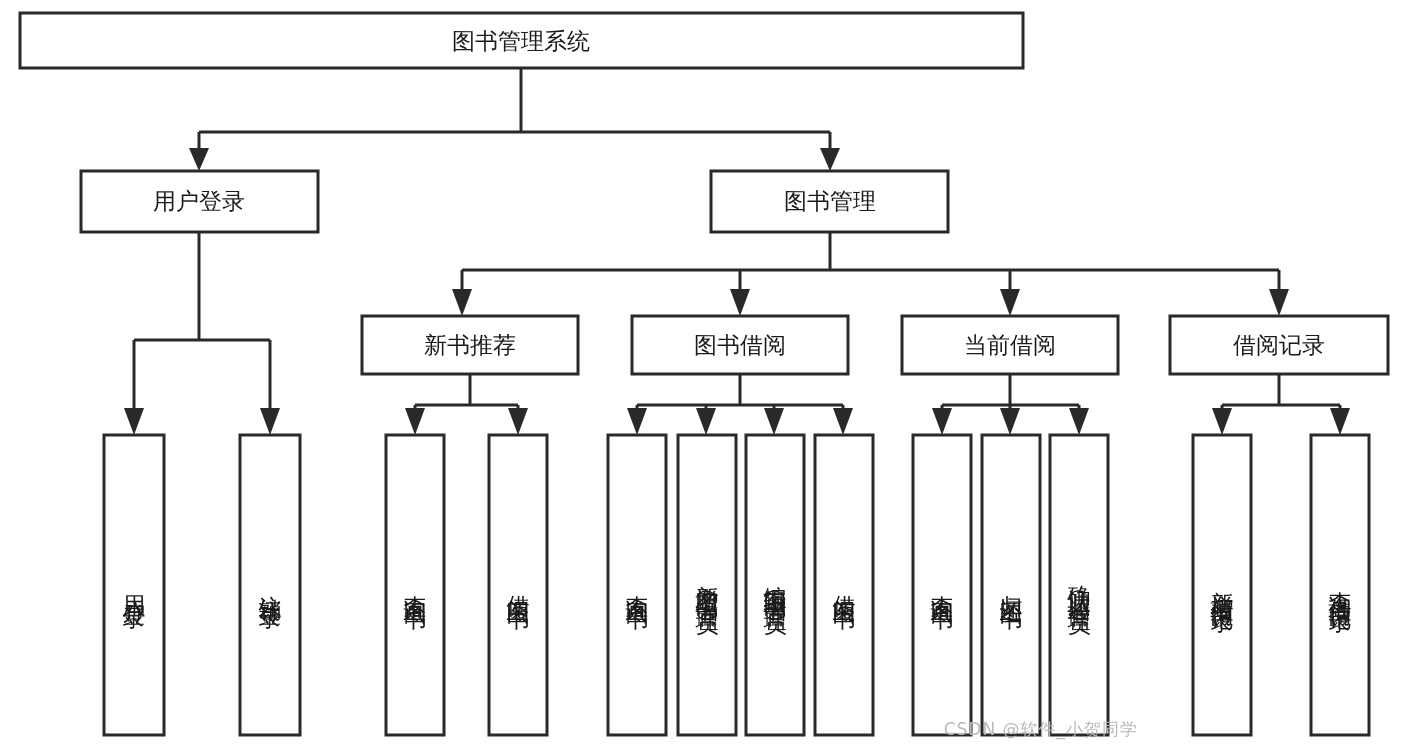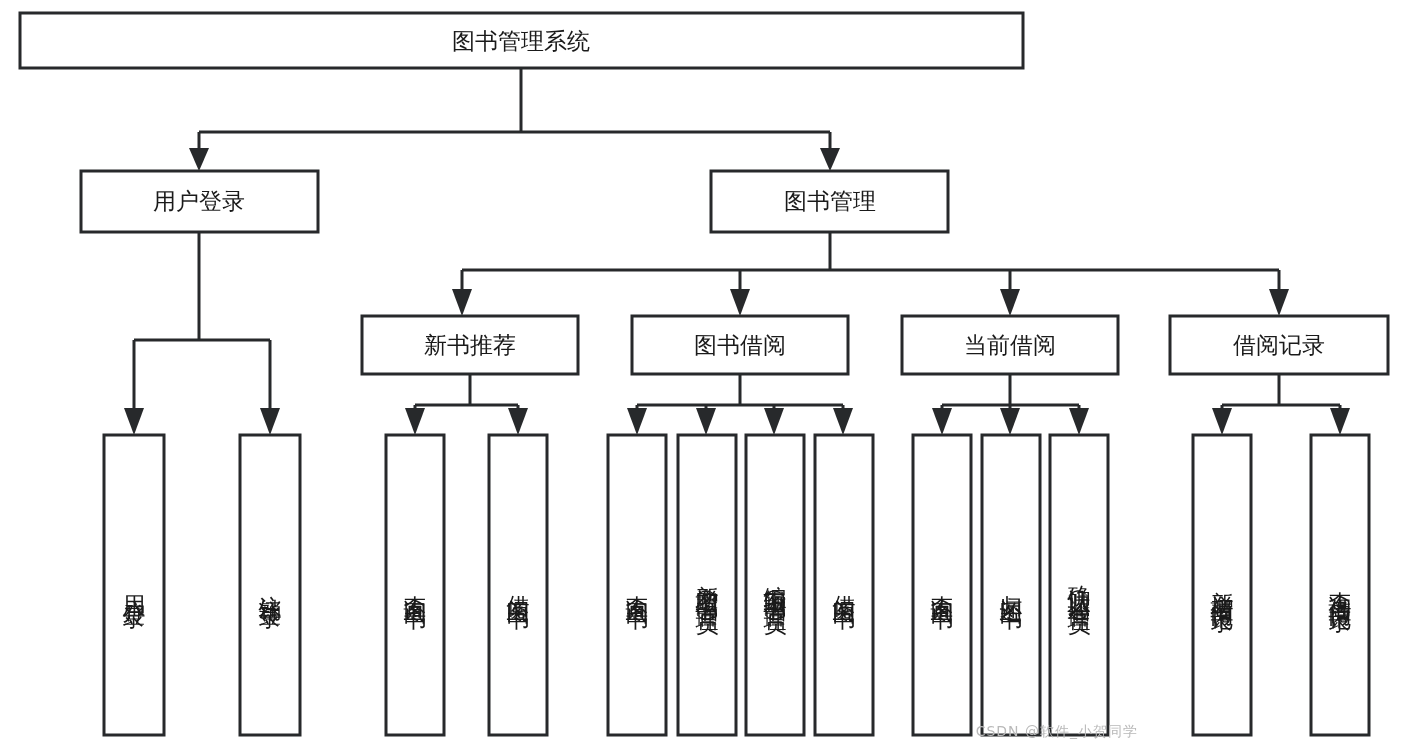--- a/index.html
+++ b/index.html
@@ -63,21 +63,21 @@
     align-items: center;
     justify-content: center;
     white-space: nowrap;
     pointer-events: none;
   }
   .watermark {
     position: absolute;
     right: 12px;
     bottom: 6px;
     font-family: "DejaVu Sans", "Liberation Sans", sans-serif;
-    font-size: 14px;
+    font-size: 17px;
     color: #b9b9b9;
     letter-spacing: 1px;
     white-space: nowrap;
   }
 </style>
 </head>
 <body>
 
 <div id="diagram-root">
 

